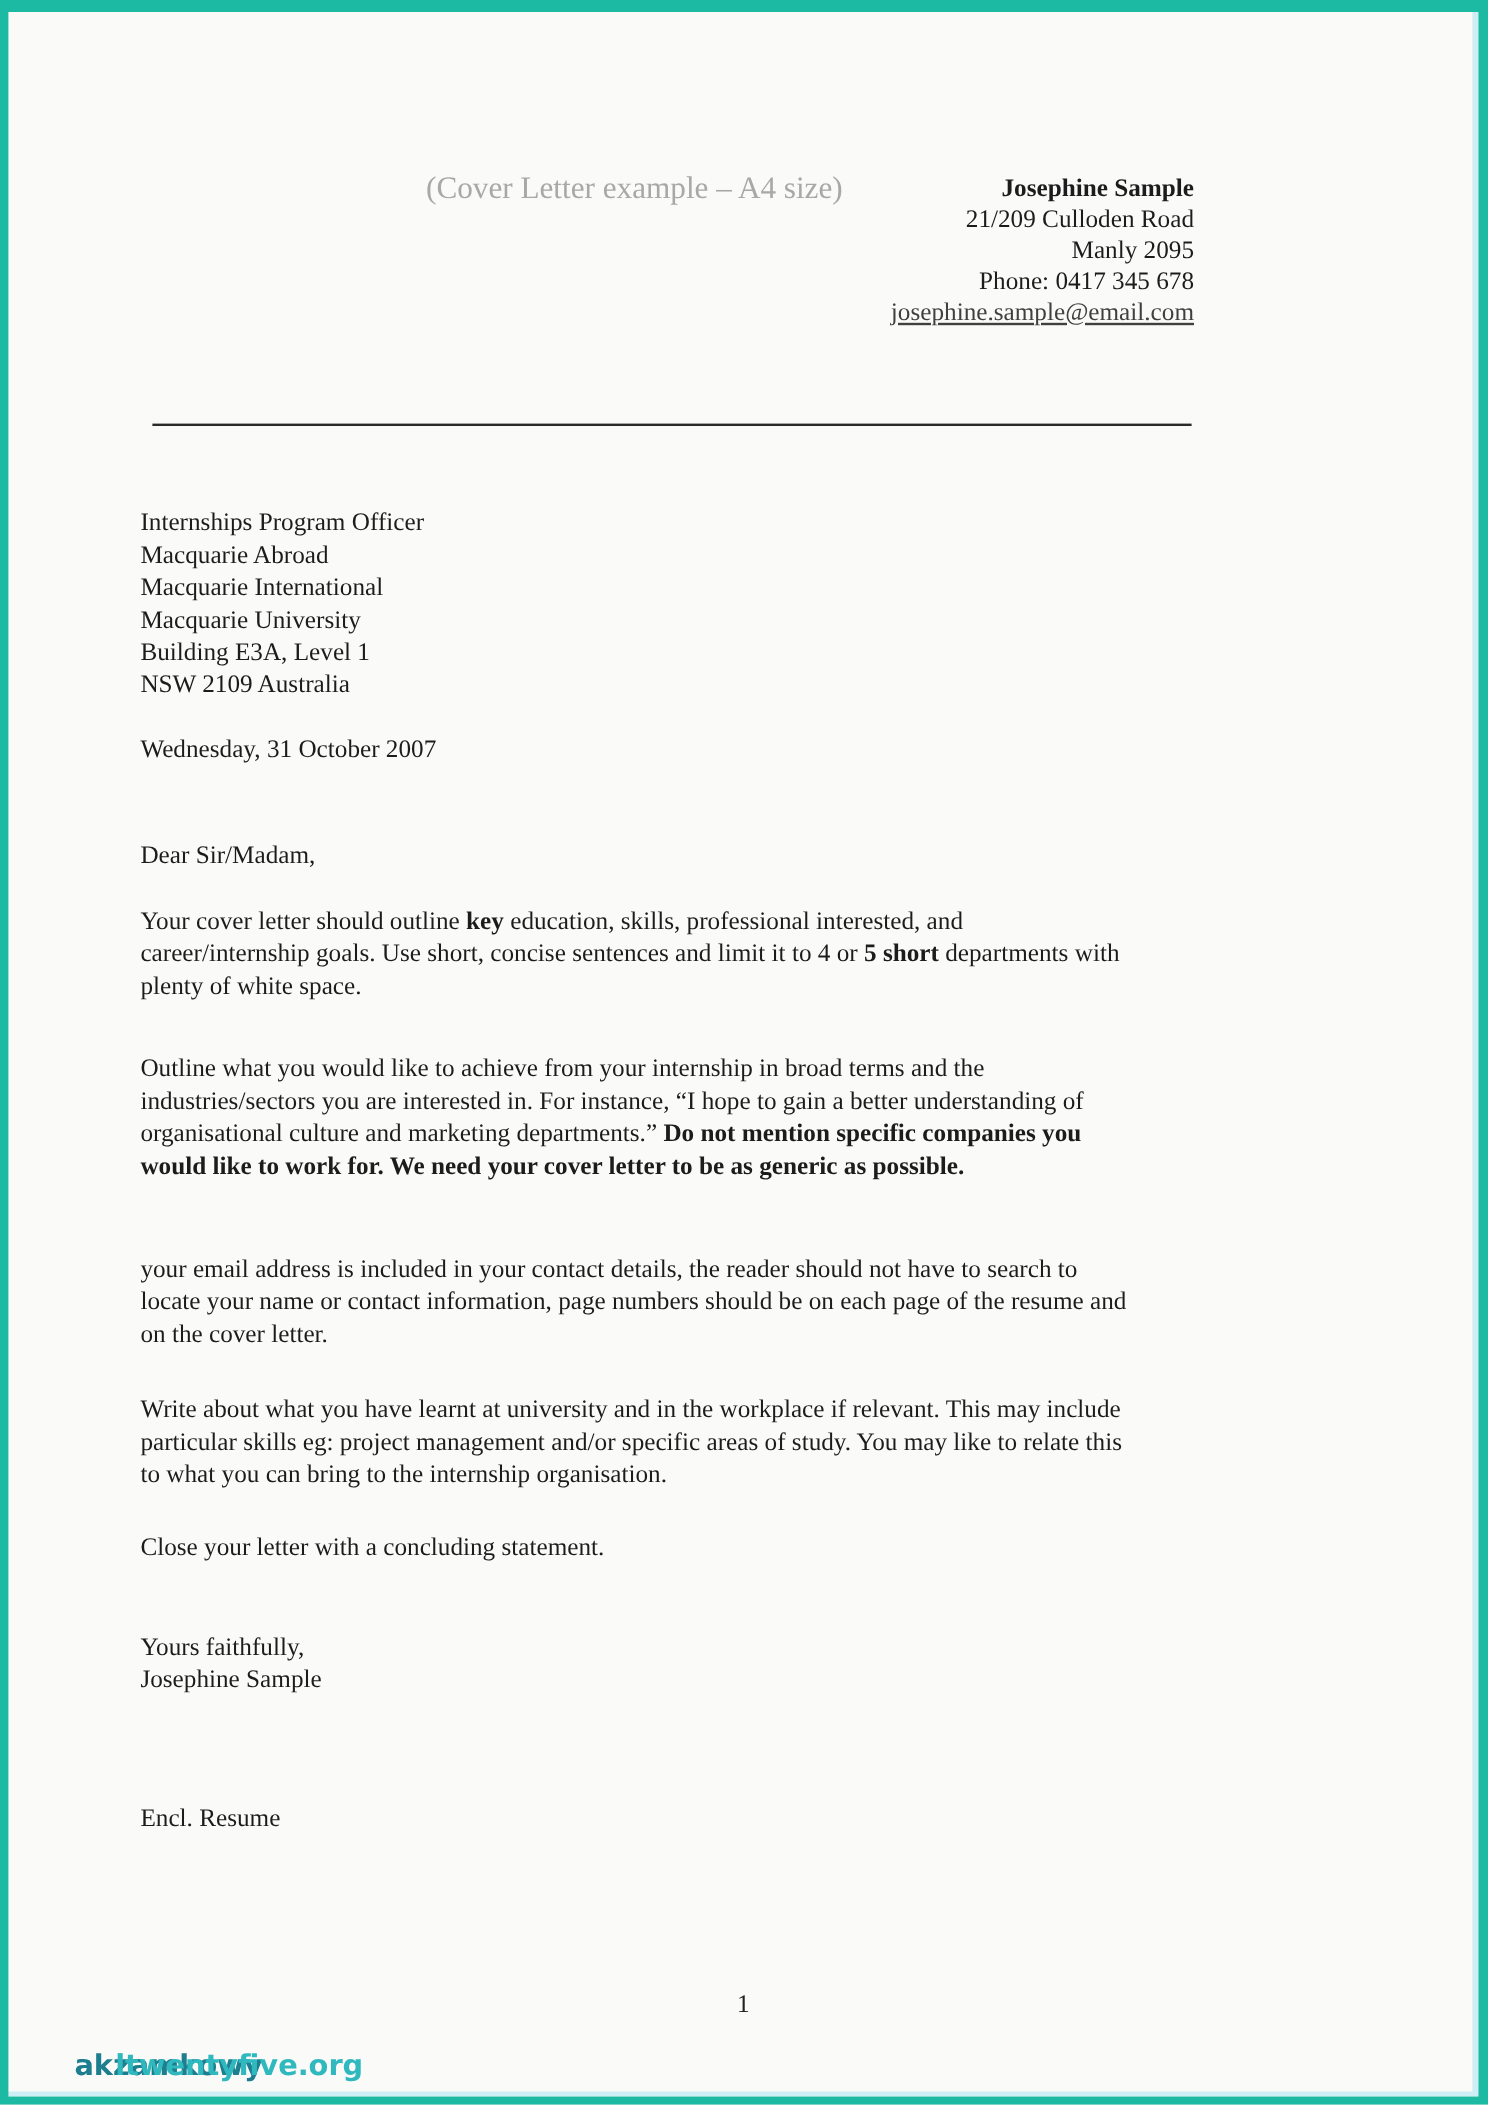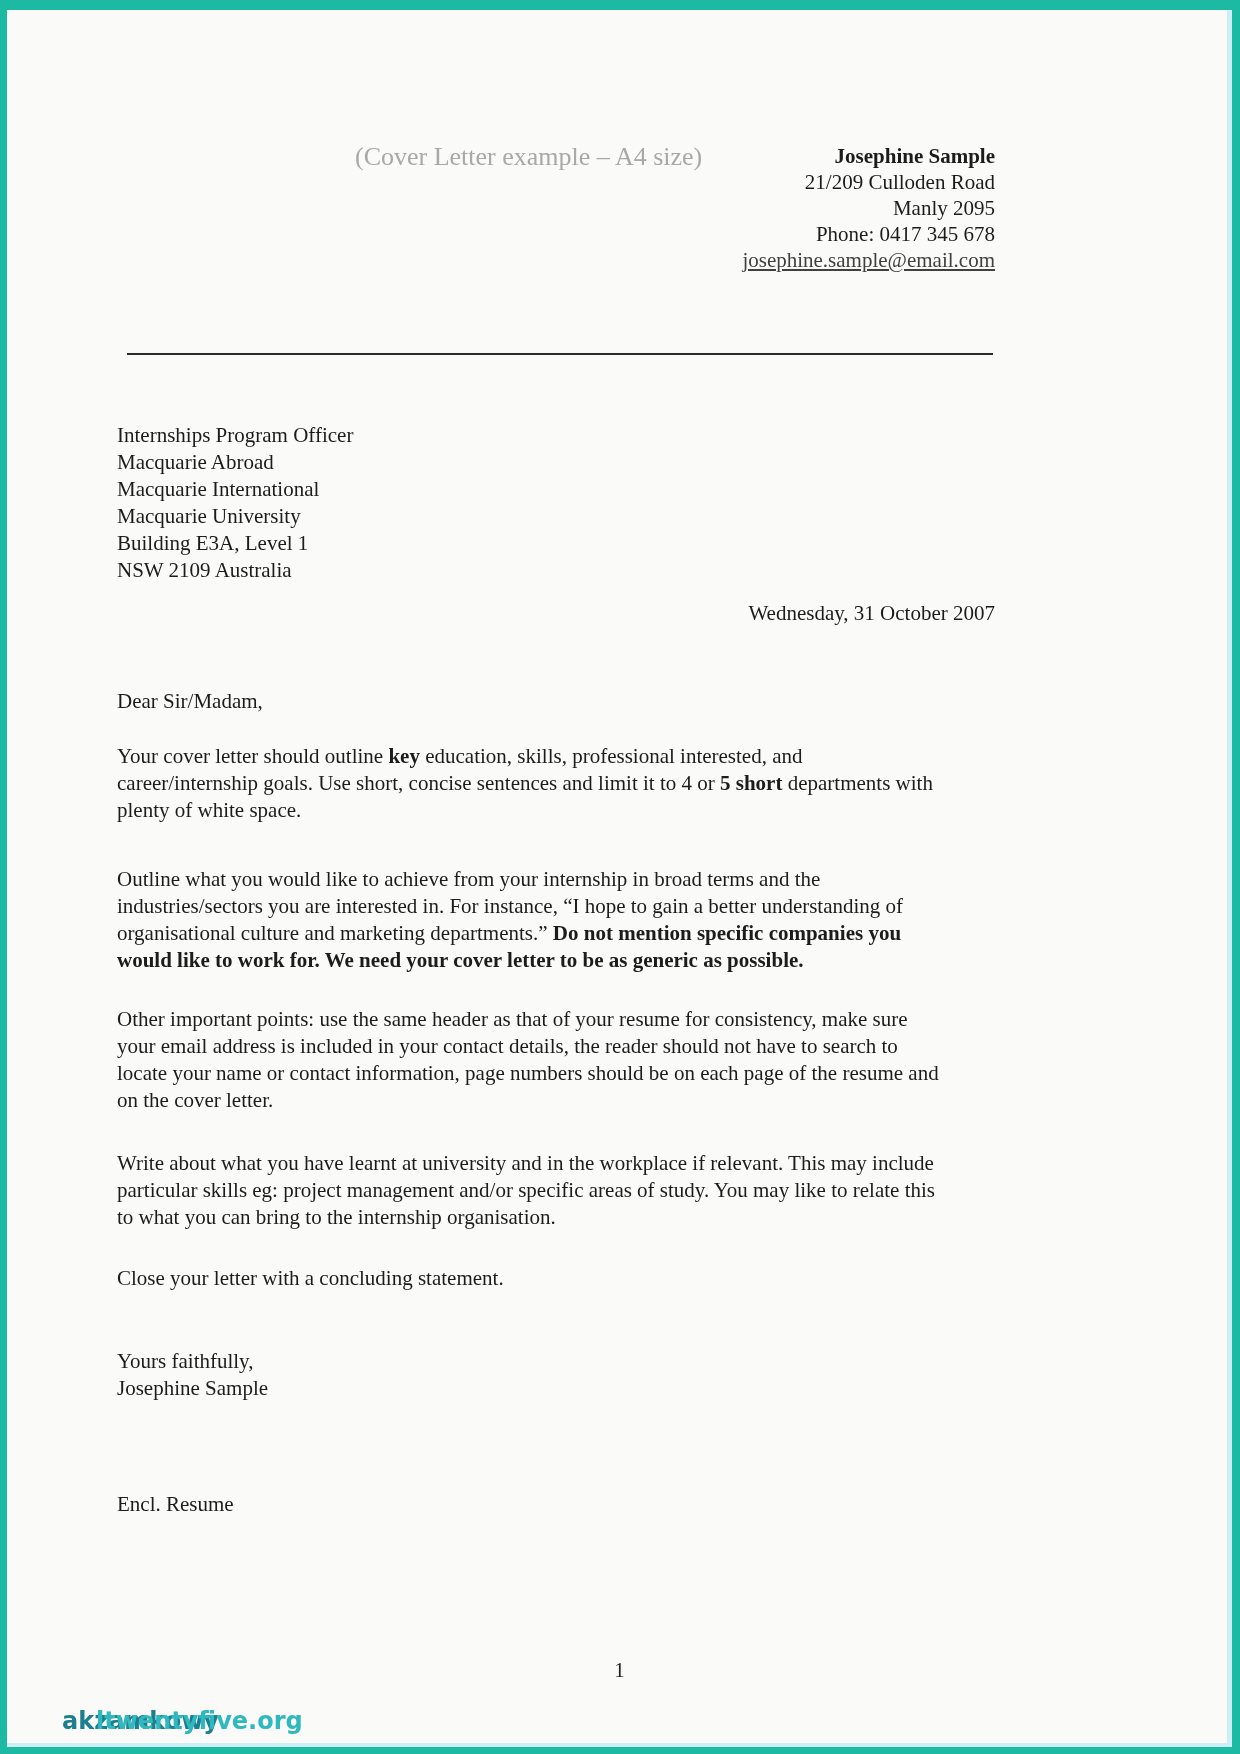--- a/index.html
+++ b/index.html
@@ -50,21 +50,21 @@
   }
   .rule {
     margin-top: 75px;
     margin-left: 10px;
     width: 866px;
     height: 0;
     border: none;
     border-top: 2px solid #2b2b2b;
   }
   .recipient-block { margin-top: 67px; line-height: 27px; }
-  .date-line { margin-top: 16px; text-align: right; }
+  .date-line { margin-top: 27px; text-align: left; }
   .salutation { margin-top: 61px; }
   .para { margin-top: 0; }
   .para-1 { margin-top: 28px; }
   .para-2 { margin-top: 42px; }
   .para-3 { margin-top: 32px; }
   .para-4 { margin-top: 36px; }
   .para-5 { margin-top: 34px; }
   .closing-block { margin-top: 56px; line-height: 27px; }
   .enclosure-line { margin-top: 89px; }
   .page-number {
@@ -125,21 +125,21 @@
     <div class="recipient-block">Internships Program Officer<br>Macquarie Abroad<br>Macquarie International<br>Macquarie University<br>Building E3A, Level 1<br>NSW 2109 Australia</div>
 
     <div class="date-line">Wednesday, 31 October 2007</div>
 
     <div class="salutation">Dear Sir/Madam,</div>
 
     <p class="para para-1"><span>Your cover letter should outline </span><span class="seg-bold">key</span><span> education, skills, professional interested, and</span><br><span>career/internship goals. Use short, concise sentences and limit it to 4 or </span><span class="seg-bold">5 short</span><span> departments with</span><br><span>plenty of white space.</span></p>
 
     <p class="para para-2"><span>Outline what you would like to achieve from your internship in broad terms and the</span><br><span>industries/sectors you are interested in. For instance, “I hope to gain a better understanding of</span><br><span>organisational culture and marketing departments.” </span><span class="seg-bold">Do not mention specific companies you</span><br><span class="seg-bold">would like to work for. We need your cover letter to be as generic as possible.</span></p>
 
-    <p class="para para-3"><span>Other important points: use the same header as that of your resume for consistency, make sure</span><br><span>your email address is included in your contact details, the reader should not have to search to</span><br><span>locate your name or contact information, page numbers should be on each page of the resume and</span><br><span>on the cover letter.</span></p>
+    <p class="para para-3"><br><span>your email address is included in your contact details, the reader should not have to search to</span><br><span>locate your name or contact information, page numbers should be on each page of the resume and</span><br><span>on the cover letter.</span></p>
 
     <p class="para para-4"><span>Write about what you have learnt at university and in the workplace if relevant. This may include</span><br><span>particular skills eg: project management and/or specific areas of study. You may like to relate this</span><br><span>to what you can bring to the internship organisation.</span></p>
 
     <p class="para para-5"><span>Close your letter with a concluding statement.</span></p>
 
     <div class="closing-block">Yours faithfully,<br>Josephine Sample</div>
 
     <div class="enclosure-line">Encl. Resume</div>
 
   </div>

